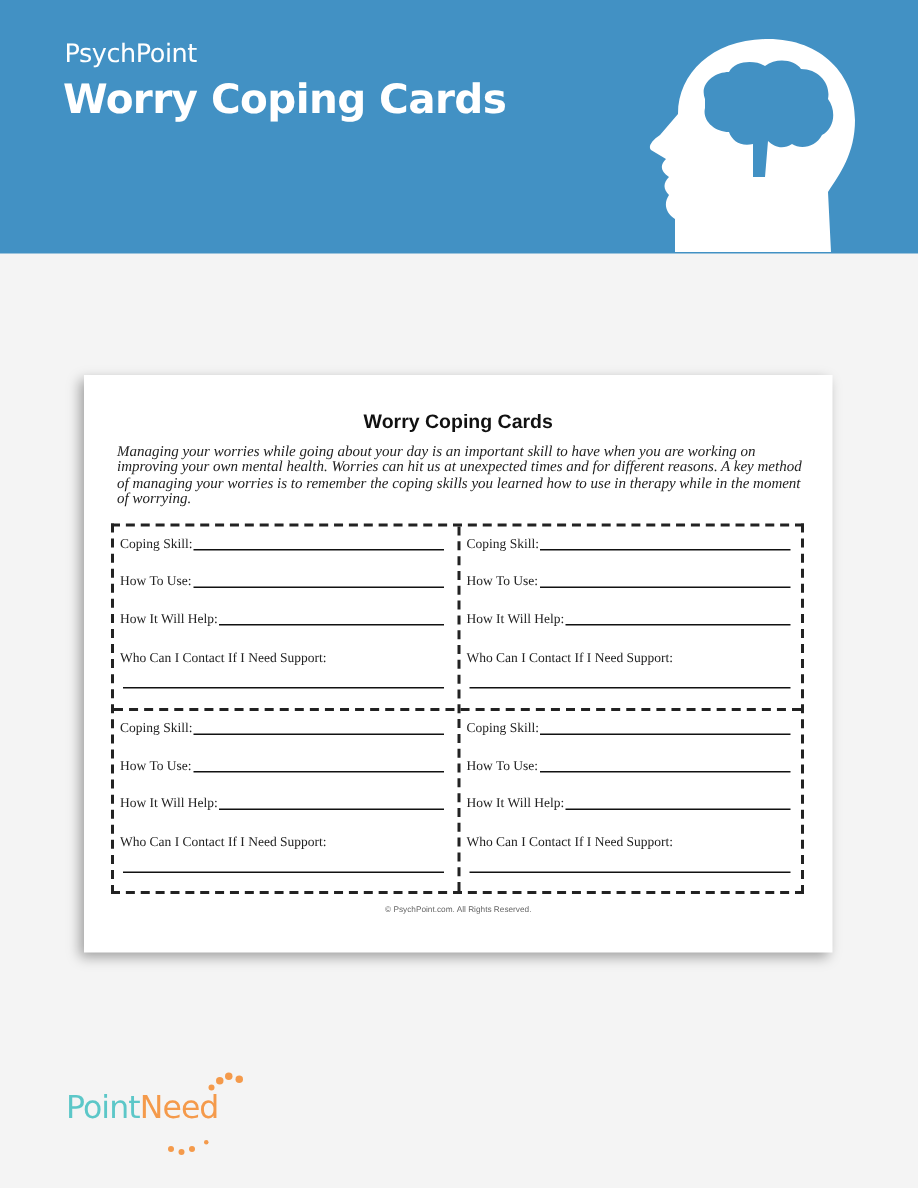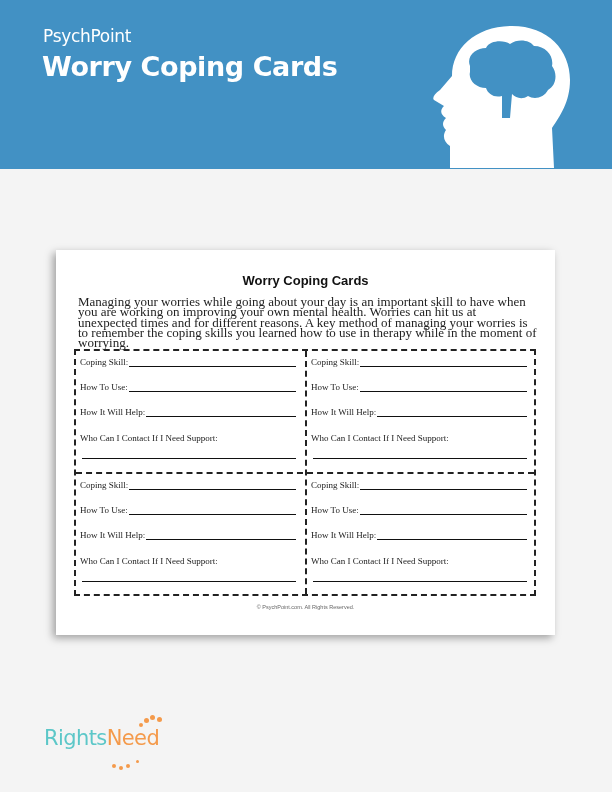--- a/index.html
+++ b/index.html
@@ -3,21 +3,21 @@
 <meta charset="utf-8">
 <style>
   html,body{margin:0;padding:0;}
   body{width:612px;height:792px;background:#f4f4f4;position:relative;overflow:hidden;font-family:"Liberation Sans",sans-serif;}
   .banner{position:absolute;left:0;top:0;width:612px;height:169px;background:#4291c4;}
   .brand{position:absolute;left:43px;top:26px;color:#fff;font-family:"DejaVu Sans",sans-serif;font-size:17px;letter-spacing:-0.3px;}
   .banner-title{position:absolute;left:42px;top:51px;color:#fff;font-family:"DejaVu Sans",sans-serif;font-weight:bold;font-size:27px;letter-spacing:-0.4px;}
   .head-icon{position:absolute;left:430px;top:18px;width:160px;height:152px;}
   .sheet{position:absolute;left:56px;top:250px;width:499px;height:385px;background:#fff;box-shadow:-3px 3px 8px rgba(0,0,0,0.35);}
   .sheet-title{position:absolute;left:0;width:100%;top:23px;text-align:center;font-family:"Liberation Sans",sans-serif;font-weight:bold;font-size:13px;color:#111;}
-  .intro{position:absolute;left:22px;top:47px;width:460px;font-family:"Liberation Serif",serif;font-size:13px;line-height:10.3px;color:#222;}
+  .intro{position:absolute;left:22px;top:47px;width:460px;font-family:"Liberation Serif",serif;font-size:10px;line-height:10.3px;color:#222;font-style:italic;}
   .directions{position:absolute;left:22px;top:83px;width:470px;font-family:"Liberation Serif",serif;font-size:8.6px;color:#222;}
   .directions b{font-weight:bold;}
   .grid{position:absolute;left:18px;top:99px;width:462px;height:247px;border:2px dashed #222;box-sizing:border-box;}
   .vline{position:absolute;left:229px;top:0;height:100%;border-left:2px dashed #222;}
   .hline{position:absolute;top:121px;left:0;width:100%;border-top:2px dashed #222;}
   .card{position:absolute;width:224px;height:120px;}
   .field{position:absolute;left:4px;width:216px;font-family:"Liberation Serif",serif;font-size:9px;color:#222;display:flex;align-items:flex-end;text-align:right;}
   .field .line{flex:1;border-bottom:1.5px solid #111;margin-left:1px;height:9px;}
   .full-line{position:absolute;left:6px;width:214px;border-bottom:1.5px solid #111;}
   .footer-copy{position:absolute;left:0;width:100%;top:354px;text-align:center;font-size:5.5px;color:#666;}
@@ -121,21 +121,21 @@
           <span>Who Can I Contact If I Need Support:</span>
         </div>
       <div class="full-line" style="top:107px;"></div>
     </div>
   </div>
 
   <div class="footer-copy">© PsychPoint.com.  All Rights Reserved.</div>
 </div>
 
 <div class="logo">
-  <div class="logo-text"><span class="p1">Rights</span><span class="p2">Need</span></div>
+  <div class="logo-text"><span class="p1">Point</span><span class="p2">Need</span></div>
   <div>
     <span class="dot" style="left:104px;top:6px;width:5px;height:5px;"></span>
     <span class="dot" style="left:110px;top:3px;width:5px;height:5px;"></span>
     <span class="dot" style="left:117px;top:5px;width:5px;height:5px;"></span>
     <span class="dot" style="left:99px;top:11px;width:4px;height:4px;"></span>
     <span class="dot" style="left:96px;top:48px;width:3px;height:3px;"></span>
     <span class="dot" style="left:86px;top:52px;width:4px;height:4px;"></span>
     <span class="dot" style="left:79px;top:54px;width:4px;height:4px;"></span>
     <span class="dot" style="left:72px;top:52px;width:4px;height:4px;"></span>
   </div>

